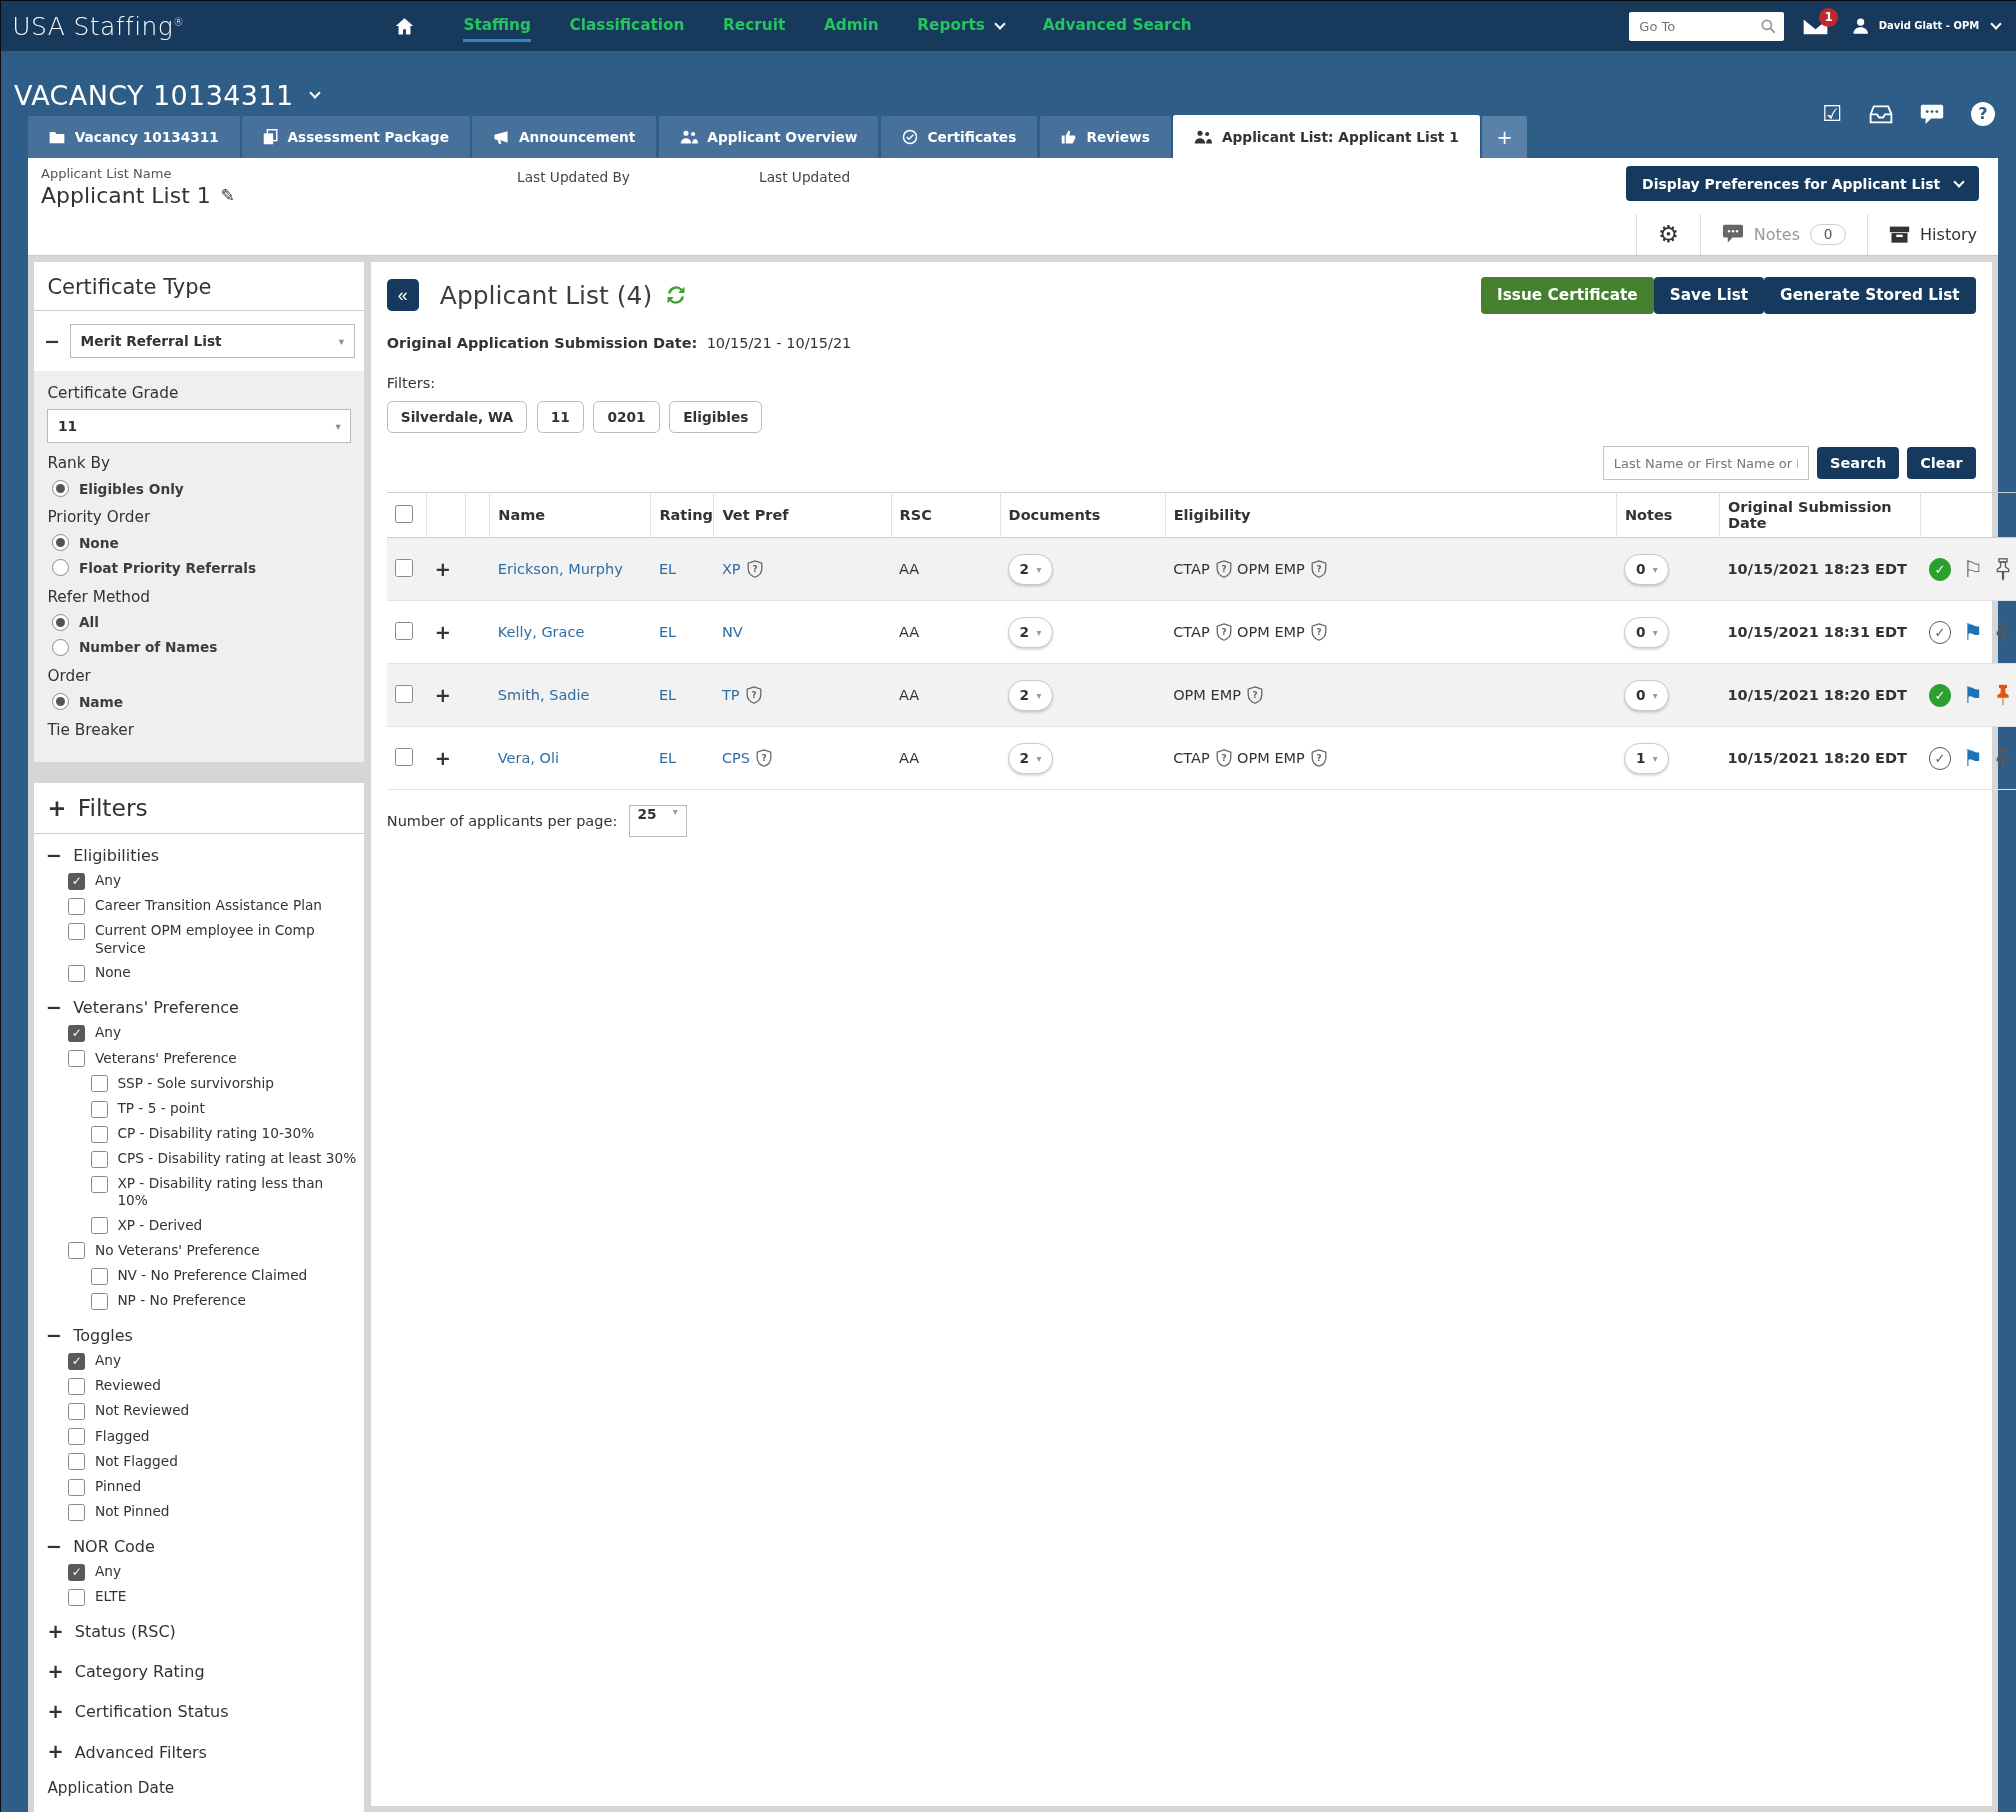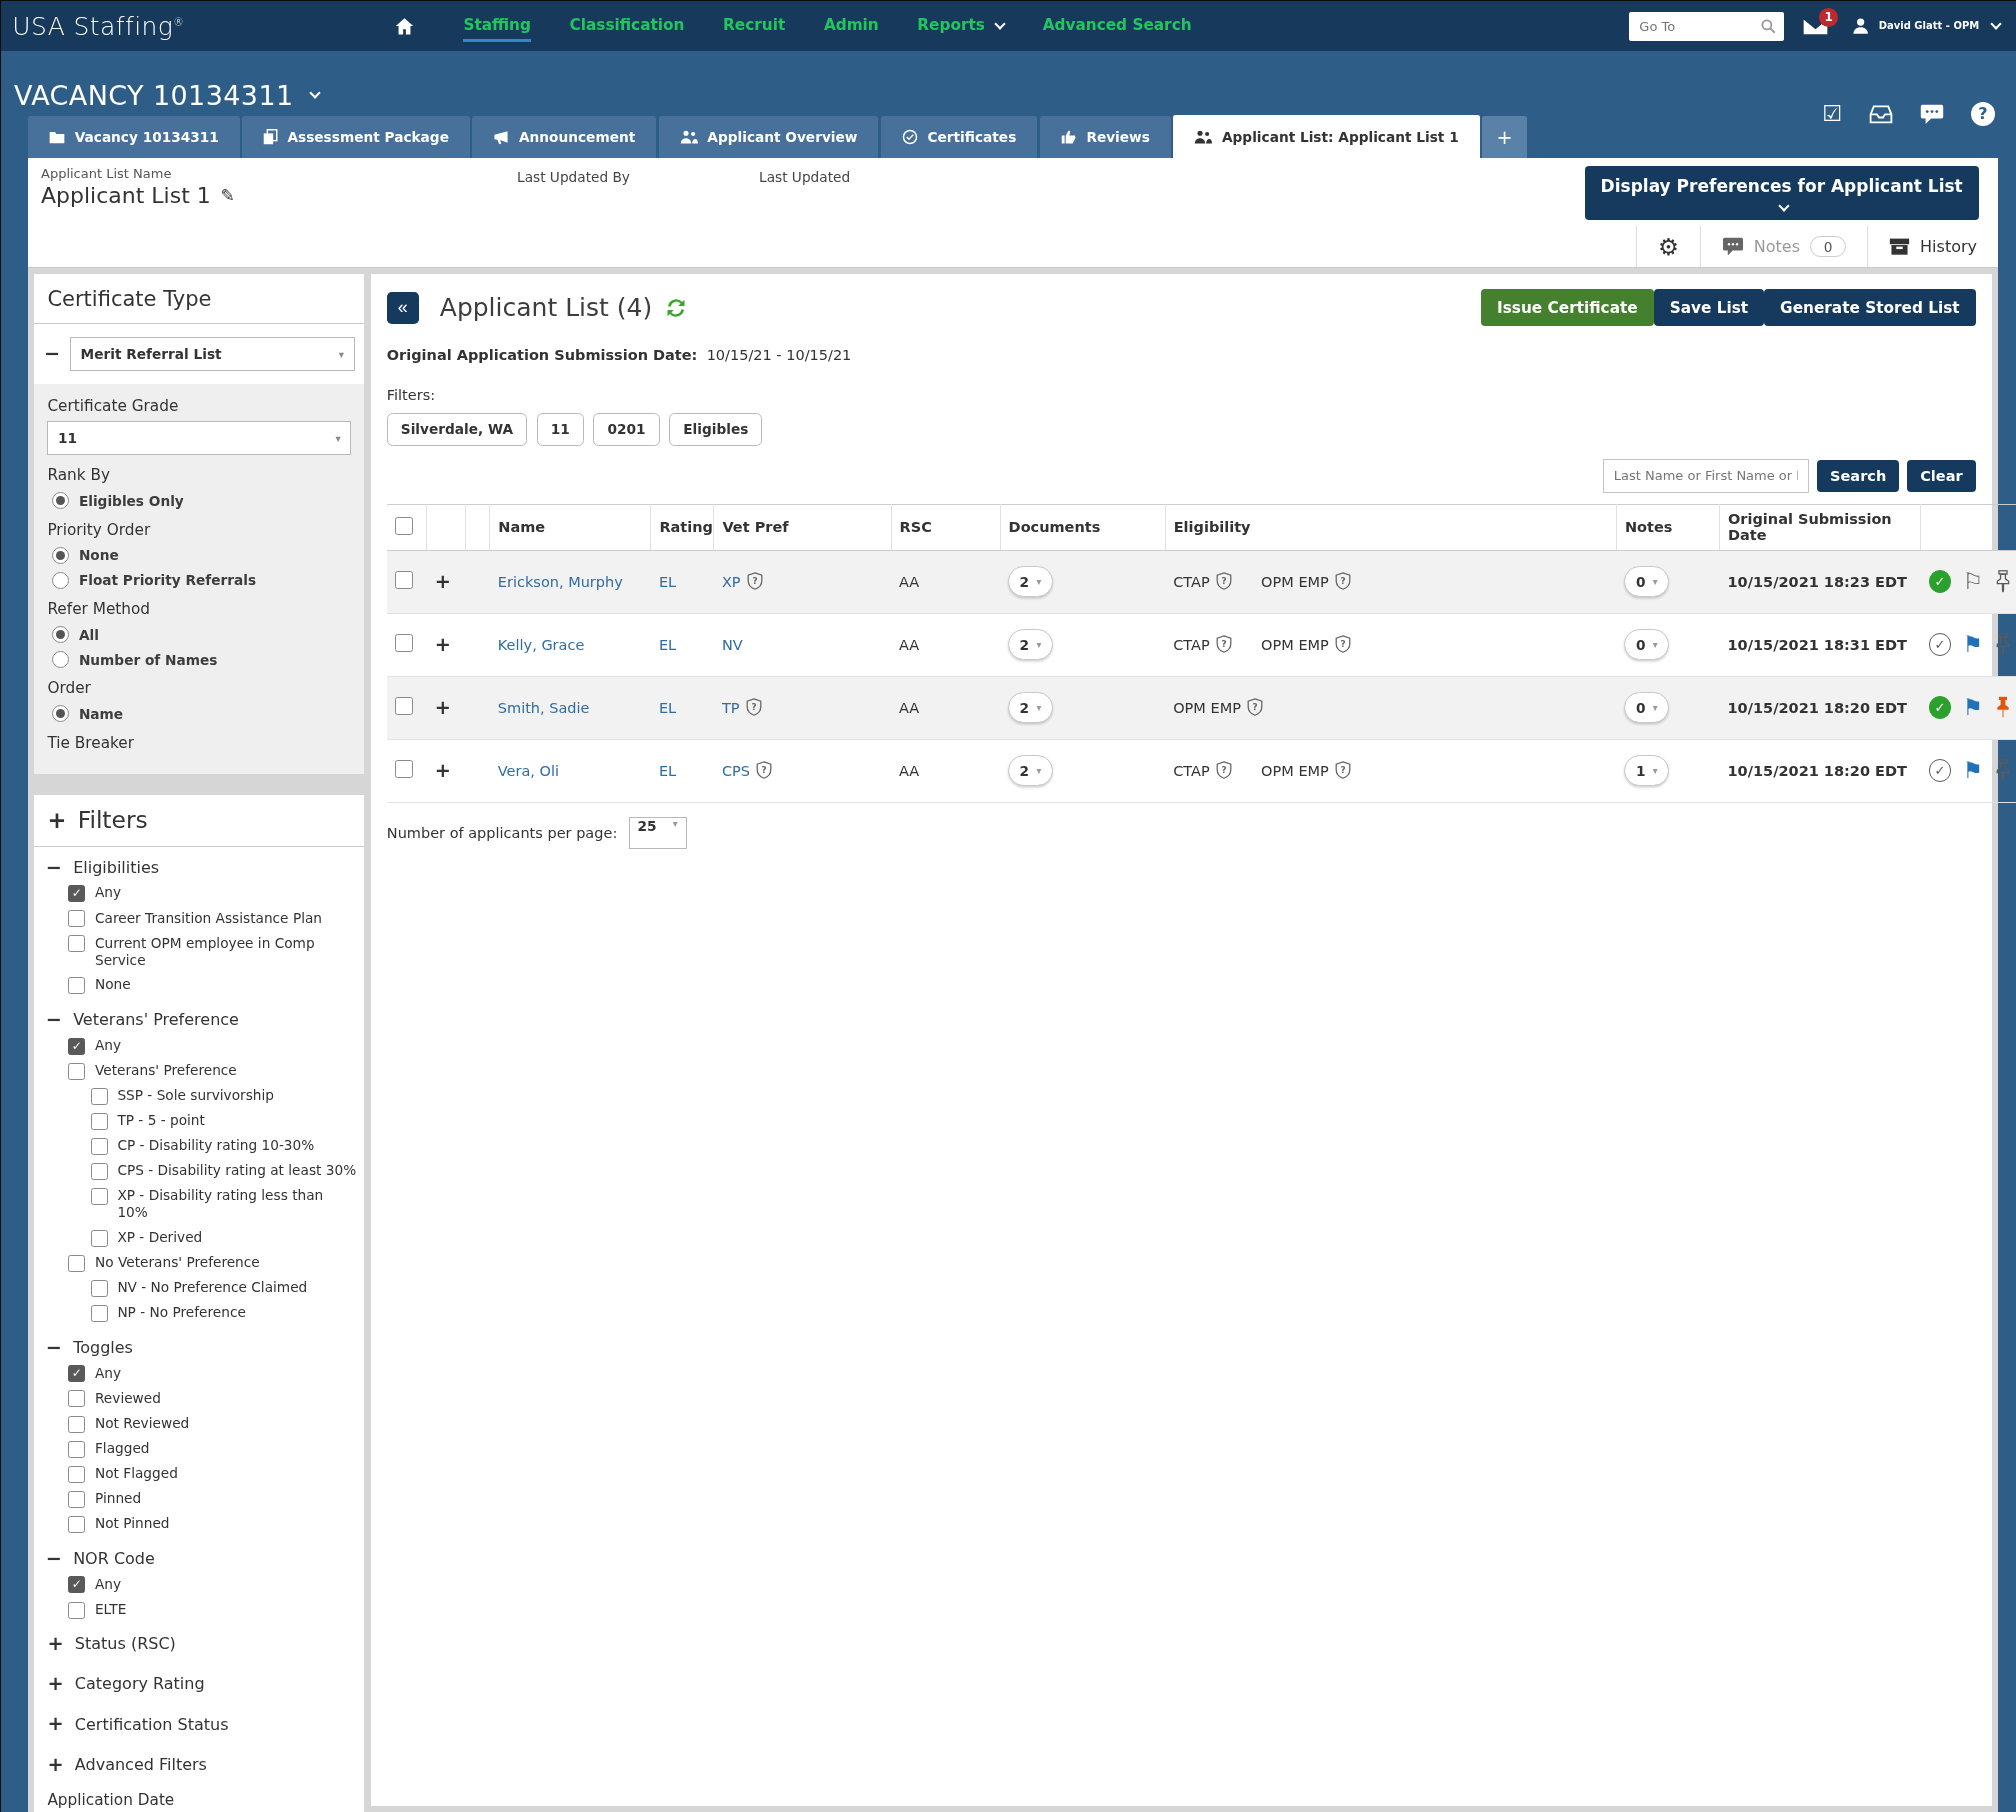--- a/index.html
+++ b/index.html
@@ -46,21 +46,21 @@
   .lh-left { width:476px; }
   .lh-label { font-size:13px; color:#555; }
   .lh-name { font-size:22px; color:#333; display:flex; align-items:center; gap:9.7px; margin-top:1.6px; }
   .pencil { font-size:17px; color:#333; cursor:pointer; }
   .lh-col { font-size:13.7px; color:#444; margin-top:3.2px; }
   .lh-col.c1 { width:242px; }
   .lh-col.c2 { width:210px; }
   .btn { border:none; cursor:pointer; color:#fff; font-family:inherit; font-size:15.3px; font-weight:600; border-radius:4px; padding:9.7px 16px; white-space:nowrap; }
   .btn-navy { background:#16395e; }
   .btn-green { background:#45802e; }
-  .disp-pref { margin-left:auto; display:flex; align-items:center; gap:9.7px; font-size:17px;flex-direction:column; }
+  .disp-pref { margin-left:auto; display:flex; align-items:center; gap:9.7px; font-size:14px; }
 
   .toolbar { background:#fff; border-bottom:0.8px solid #c9c9c9; display:flex; justify-content:flex-end; align-items:stretch; flex:none; }
   .tool { display:flex; align-items:center; gap:9.7px; padding:6.4px 21px; border-left:0.8px solid #ddd; font-size:16px; color:#333; cursor:pointer; }
   .tool .gear { font-size:23.4px; }
   .tool-notes-label { color:#999; }
   .count-pill { border:0.8px solid #ccc; border-radius:14.5px; padding:1.6px 13px; font-size:13.7px; color:#555; }
 
   .workspace { flex:1; background:#d6d6d6; padding:6.4px; display:flex; gap:6.4px; min-height:0; }
 
   
@@ -110,21 +110,21 @@
 
   table { border-collapse:collapse; table-layout:fixed; width:1631px; margin:11.3px 16px 0; }
   thead th { border-top:0.8px solid #ccc; border-bottom:0.8px solid #ccc; border-right:0.8px solid #e2e2e2; font-size:14.5px; font-weight:600; color:#333; text-align:left; padding:6.4px 8px; height:32px; }
   thead th:last-child { border-right:none; }
   tbody td { padding:6.4px 8px; height:63px; font-size:14.5px; color:#333; border-bottom:0.8px solid #e2e2e2; vertical-align:middle; }
   tbody tr:nth-child(odd) { background:#f2f2f2; }
   .link { color:#2e6da4; cursor:pointer; }
   .rowcb { width:18px; height:18px; border:1.6px solid #8a8a8a; border-radius:2.4px; background:#fff; display:inline-block; cursor:pointer; }
   .expand { font-size:19.3px; font-weight:700; color:#333; cursor:pointer; }
   .vet-cell, .elig-item { display:inline-flex; align-items:center; gap:6.4px; }
-  .elig-cell { display:flex; gap:29px; align-items:center; }
+  .elig-cell { display:flex; gap:5px; align-items:center; }
   .shield { display:inline-flex; cursor:pointer; }
   .pill { display:inline-flex; align-items:center; gap:7.3px; border:0.8px solid #c9c9c9; border-radius:18px; background:#fff; padding:6.4px 10.5px; box-shadow:0 1.6px 2.4px rgba(0,0,0,.18); cursor:pointer; }
   .pill .num { font-size:13.7px; font-weight:600; color:#333; }
   .car { font-size:9.7px; color:#999; }
   .datecell { font-weight:600; }
   .rowicons { display:flex; gap:11.3px; align-items:center; }
   .ckc { width:22.6px; height:22.6px; border-radius:50%; border:1.6px solid #5a5a5a; color:#5a5a5a; display:inline-flex; align-items:center; justify-content:center; cursor:pointer; flex:none; }
   .ckc::after { content:"✓"; font-size:13px; font-weight:700; }
   .ckc.on { background:#2ca02c; border-color:#2ca02c; color:#fff; }
   .flg { font-size:22.6px; line-height:1; color:#5a5a5a; cursor:pointer; }

